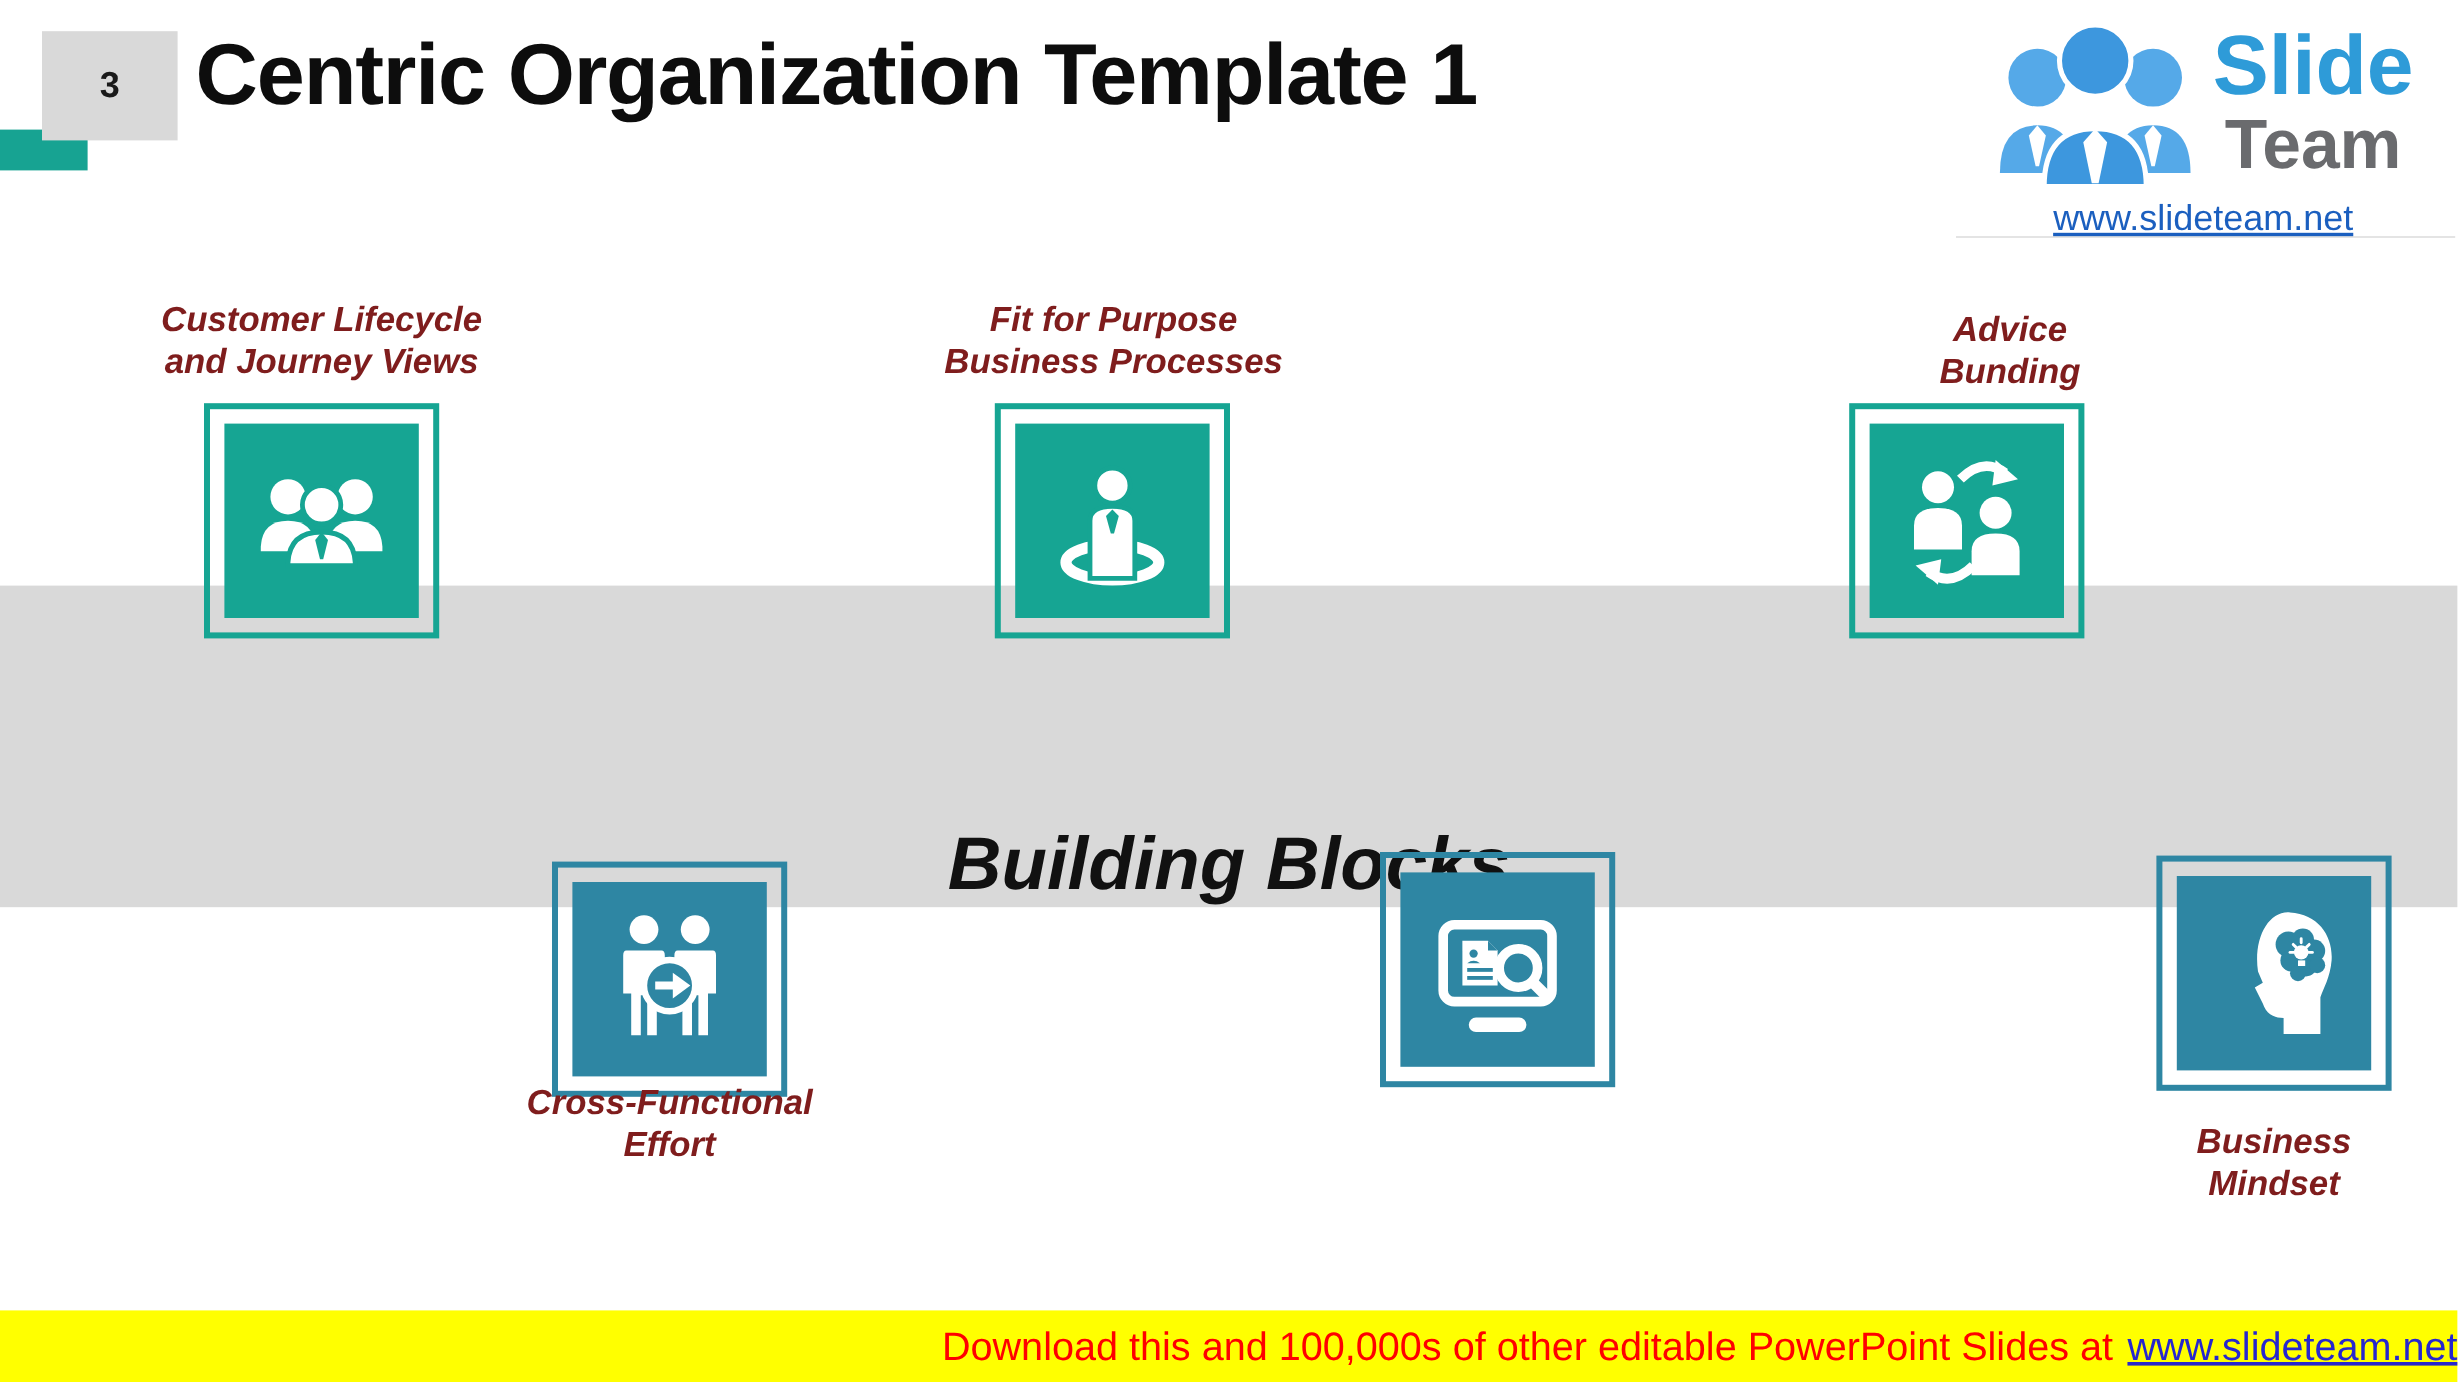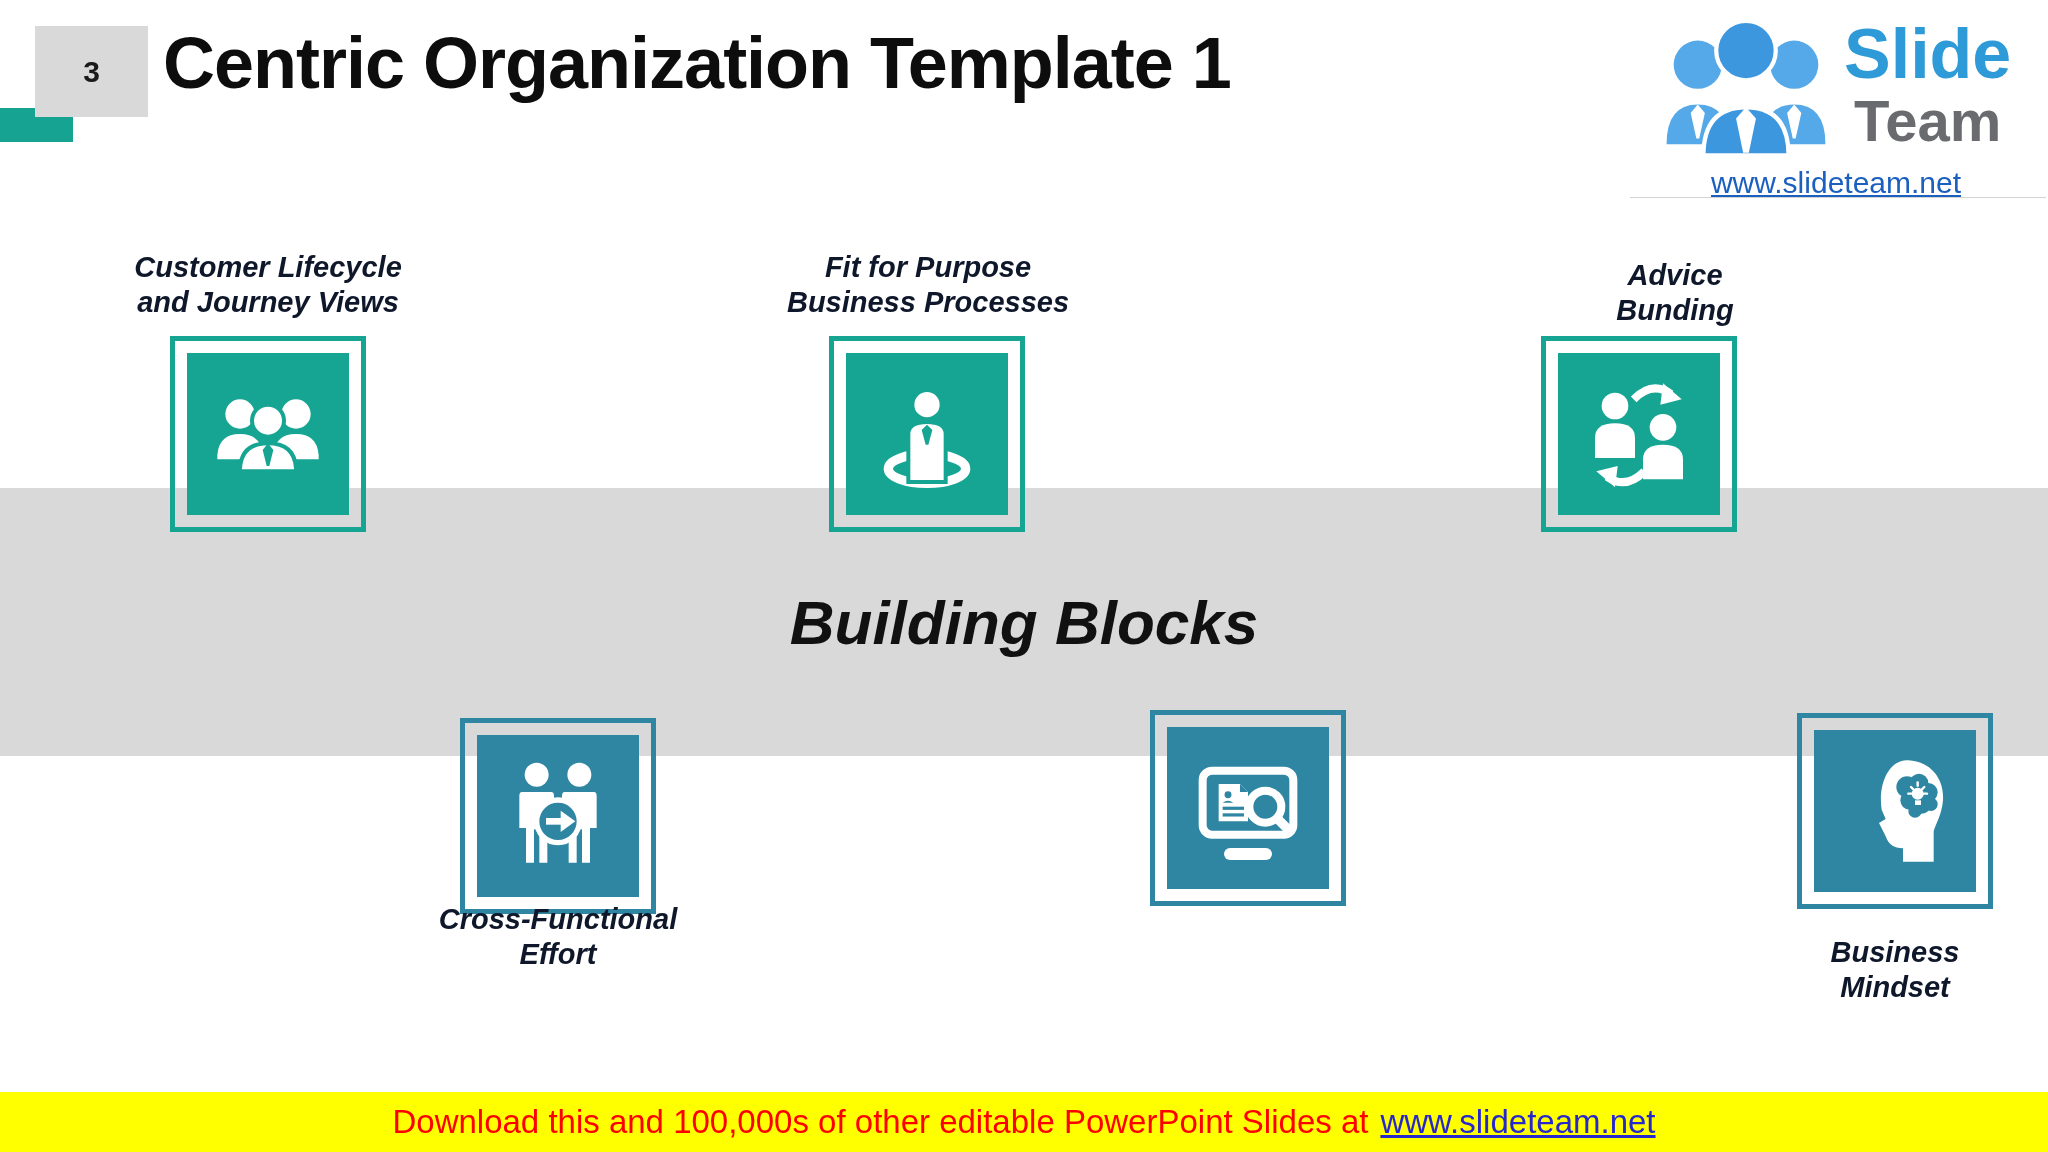--- a/index.html
+++ b/index.html
@@ -23,36 +23,36 @@
   .logo-people { width:180px; height:156px; flex:0 0 auto; }
   .logo-words { margin-left:8px; margin-top:10px; line-height:1.04; }
   .logo-word-slide { font-size:70px; font-weight:bold; color:#2E9BD8; }
   .logo-word-team  { font-size:58px; font-weight:bold; color:#6A6B6E;text-align:center; }
   .logo-url { margin-top:2px; text-align:center; width:360px;
               font-size:30px; color:#1B5FBF; text-decoration:underline; cursor:pointer; }
   .logo-line { position:absolute; left:-26px; top:189px; width:416px; height:1px; background:#D3D3D3; }
 
   
   .band { position:absolute; left:0; top:488px; width:2048px; height:268px;
-          background:#D9D9D9; z-index:1; display:flex; align-items:center; justify-content:center; }
+          background:#D9D9D9; z-index:1; display:flex; align-items:flex-end; justify-content:center; }
   .band-title { font-size:62px; font-weight:bold; font-style:italic; color:#111; letter-spacing:0px; }
 
   
   .card { position:absolute; width:196px; height:196px; border:5px solid var(--c);
           background:transparent; z-index:2; padding:12px; }
   .card .fill { width:100%; height:100%; background:var(--c);
                 display:flex; align-items:center; justify-content:center; }
   .card svg { width:128px; height:128px; display:block; }
 
   .blk-label { position:absolute; width:440px; text-align:center; z-index:2;
-               font-size:29px; font-weight:bold; font-style:italic; color:#0f172a; line-height:1.22; }
+               font-size:29px; font-weight:bold; font-style:italic; color:#7f1d1d; line-height:1.22; }
 
   
   .footer { position:absolute; left:0; bottom:0; width:2048px; height:60px; background:#FFFF00;
-            display:flex; align-items:center; justify-content:center; z-index:4; }
+            display:flex; align-items:center; justify-content:flex-end; z-index:4; }
   .footer-msg { color:#FF0000; font-size:33px; }
   .footer-link { color:#2727CE; font-size:33px; text-decoration:underline; margin-left:12px; cursor:pointer; }
 </style>
 </head>
 <body>
 
 <div class="stage">
 
   <div class="accent-bar"></div>
   <div class="num-box">

